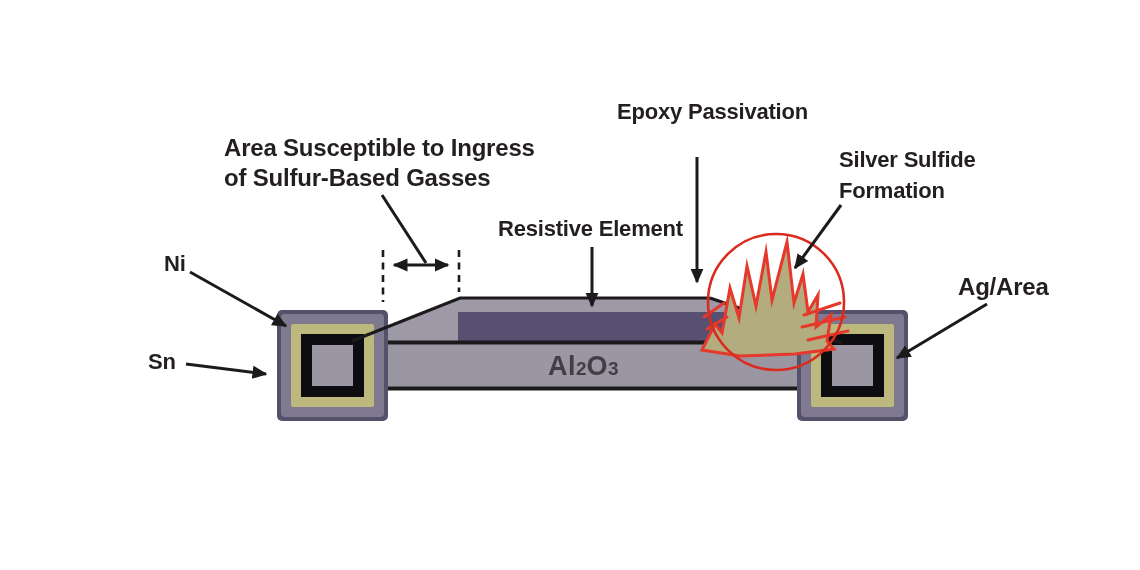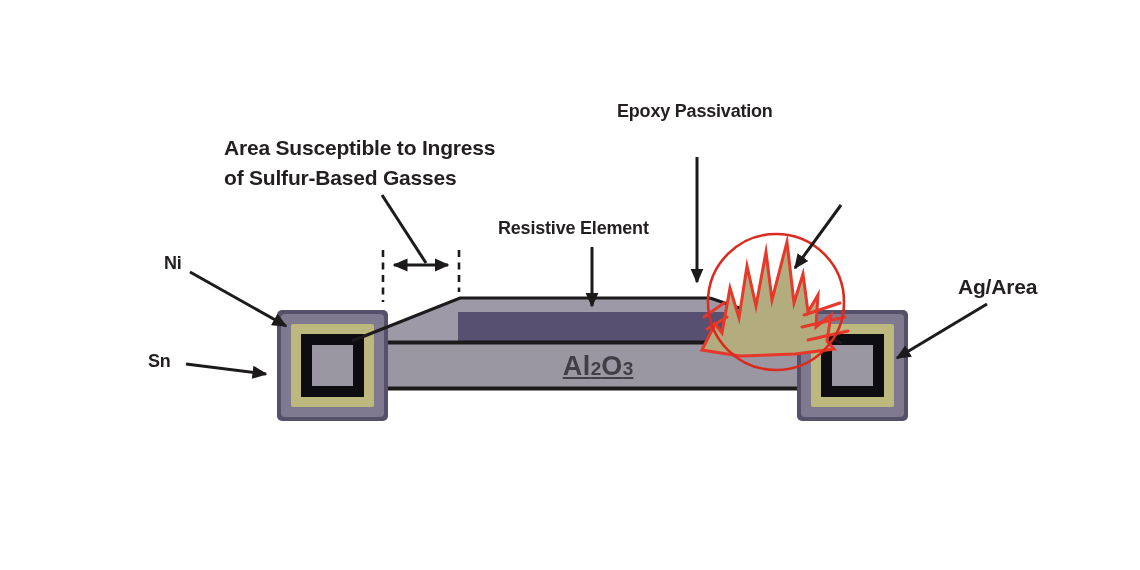--- a/index.html
+++ b/index.html
@@ -3,27 +3,27 @@
 <meta charset="utf-8">
 <style>
   html,body{margin:0;padding:0;background:#fff;}
   .stage{
     position:relative;width:1140px;height:570px;background:var(--background,#fff);
     font-family:"Liberation Sans","DejaVu Sans",sans-serif;overflow:hidden;
   }
   .stage svg{position:absolute;left:0;top:0;}
   .lbl{
     position:absolute;color:var(--text,#231f20);
-    font-weight:700;font-size:21px;line-height:30px;letter-spacing:-0.2px;
+    font-weight:700;font-size:24px;line-height:30px;letter-spacing:-0.2px;
     white-space:nowrap;
   }
-  .lbl.big{font-size:18px;line-height:31px;}
+  .lbl.big{font-size:22px;line-height:31px;}
   .al2o3{
-    position:absolute;left:548px;top:351px;width:100px;text-align:center;
-    color:#413e46;font-weight:700;font-size:27px;letter-spacing:0.5px;text-decoration:underline;
+    position:absolute;left:548px;top:351px;width:100px;text-align:left;
+    color:#413e46;font-weight:700;font-size:27px;letter-spacing:0.5px;
   }
   .al2o3 .sub{font-size:19px;letter-spacing:0;}
 </style>
 </head>
 <body>
 
 <div class="stage">
 
   <svg width="1140" height="570" viewBox="0 0 1140 570">
     <defs>
@@ -88,20 +88,24 @@
     <div>Area Susceptible to Ingress</div>
     <div>of Sulfur-Based Gasses</div>
   </div>
 
   <div class="lbl big" style="left:498px;top:213px">Resistive Element</div>
 
   <div class="lbl big" style="left:617px;top:96px">
     <div>Epoxy Passivation</div>
   </div>
 
+  <div class="lbl big" style="left:839px;top:144px">
+    <div>Silver Sulfide</div>
+    <div>Formation</div>
+  </div>
 
   <div class="lbl big" style="left:164px;top:248px">Ni</div>
 
   <div class="lbl big" style="left:148px;top:346px">Sn</div>
 
   <div class="lbl" style="left:958px;top:272px">Ag/Area</div>
 
   <div class="al2o3">
     <span>Al</span><span class="sub">2</span><span>O</span><span class="sub">3</span>
   </div>

